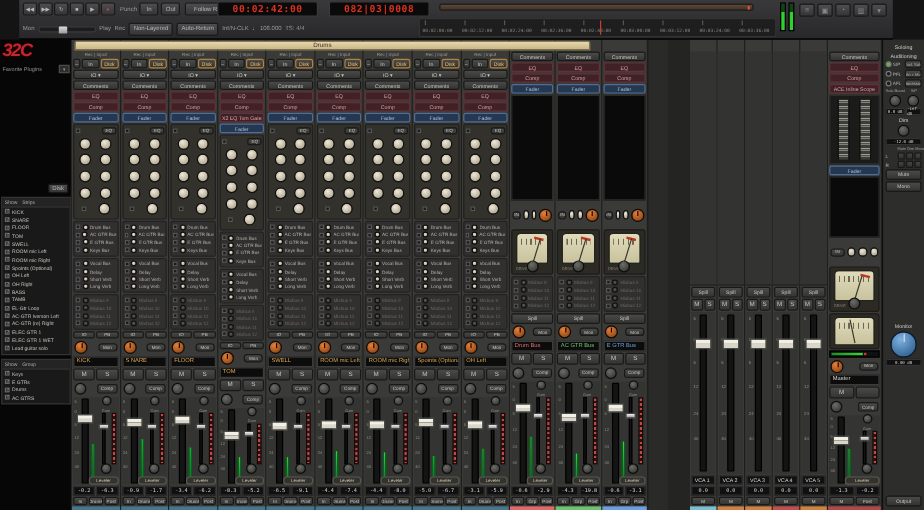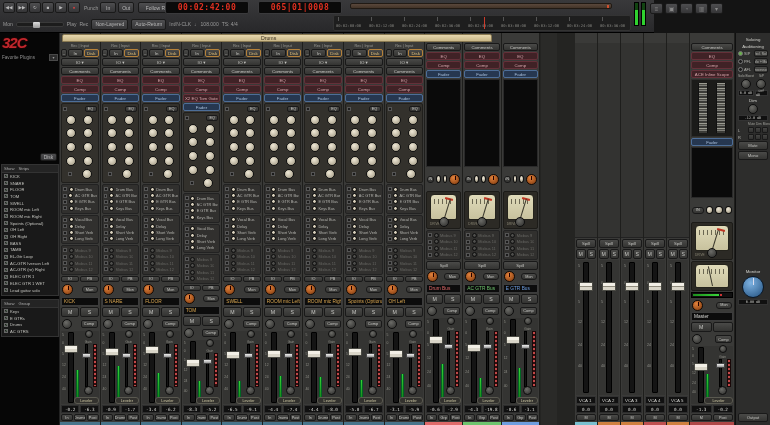--- a/index.html
+++ b/index.html
@@ -1,19 +1,19 @@
 <!DOCTYPE html>
 <html><head>
 <meta charset="utf-8">
 <style>
 *{margin:0;padding:0;box-sizing:border-box;font-family:"Liberation Sans",sans-serif}
 html,body{width:770px;height:425px;background:#141414;overflow:hidden}
 body{position:relative}
 
-#toolbar{position:absolute;left:0;top:0;width:654px;height:33px;background:linear-gradient(#39393b,#28282a);border-bottom:1px solid #000;z-index:10}
+#toolbar{position:absolute;left:16px;top:0;width:728px;height:33px;background:linear-gradient(#39393b,#28282a);border-bottom:1px solid #000;z-index:10}
 .tbtn{background:linear-gradient(#4e4e50,#353537);border:1px solid #1a1a1a;border-radius:2px;color:#b8b8b8;font-size:5px;display:flex;align-items:center;justify-content:center;white-space:nowrap}
 #transport{position:absolute;left:3px;top:2px;display:flex;gap:1px}
 #transport .tbtn{width:12px;height:11px;font-size:4.5px}
 #transport .rec{color:#d04040}
 #punchgrp{position:absolute;left:84px;top:2px;display:flex;gap:2px;align-items:center}
 #punchgrp .lbl{color:#999;font-size:5px}
 #punchgrp .tbtn{width:16px;height:11px}
 #followrange{position:absolute;left:138px;top:2px;width:46px;height:11px}
 .ledbox{position:absolute;top:1px;height:13px;background:#0a0a0a;border:1px solid #3a3a3c;border-radius:2px;color:#e03020;font-family:"DejaVu Sans Mono",monospace;font-weight:bold;display:flex;align-items:center;justify-content:center;letter-spacing:.5px}
 #tc1{left:165px;width:84px;font-size:8px}
@@ -161,21 +161,21 @@
       <div class="tbtn">▶</div>
       <div class="tbtn rec">●</div>
     </div>
   <div id="punchgrp">
     <span class="lbl">Punch</span>
     <div class="tbtn">In</div>
     <div class="tbtn">Out</div>
   </div>
   <div id="followrange" class="tbtn">Follow Range</div>
   <div id="tc1" class="ledbox">00:02:42:00</div>
-  <div id="tc2" class="ledbox">065|01|0008</div>
+  <div id="tc2" class="ledbox">082|03|0008</div>
   <div id="hscroll">
       <div class="mk"></div>
     </div>
   <div id="row2">
     <span class="lbl">Mon</span>
     <div id="monslider">
         <div class="cap"></div>
       </div>
     <span class="lbl">Play</span>
     <span class="lbl">Rec</span>

